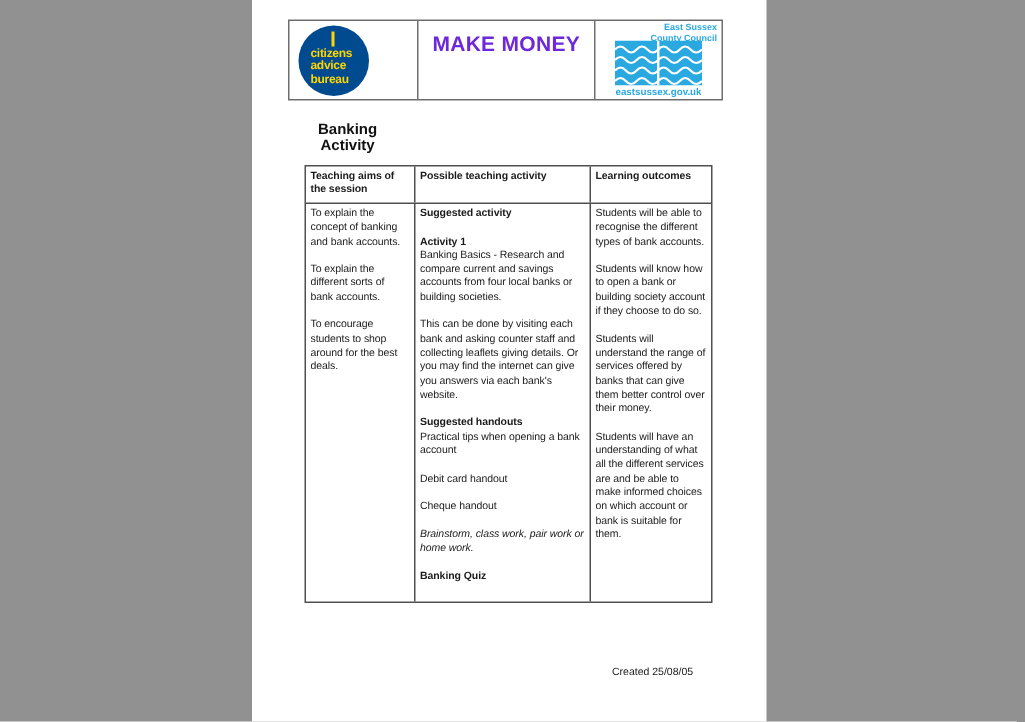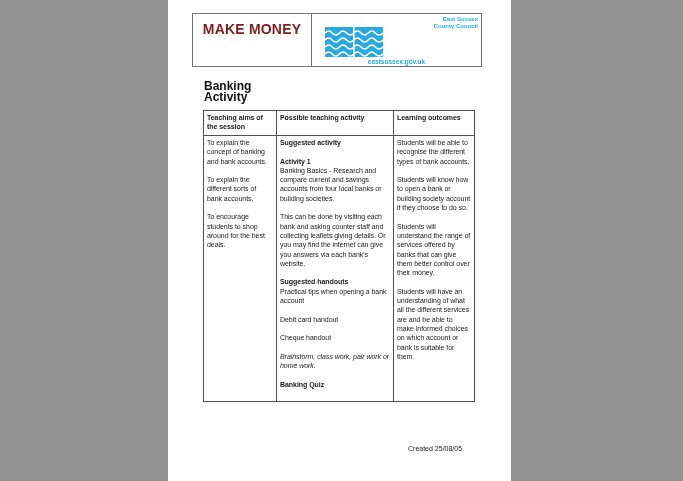--- a/index.html
+++ b/index.html
@@ -25,36 +25,36 @@
   .cab-circle {
     position:absolute; top:3px; left:6px; width:47px; height:47px;
     border-radius:50%; background:#004b8f;
   }
   .cab-mark { position:absolute; top:4px; left:22px; width:2px; height:10px; background:#ffd500; }
   .cab-text {
     position:absolute; top:15px; left:8px;
     color:#ffd500; font-size:8px; font-weight:bold; line-height:8.4px; letter-spacing:-0.2px;
   }
 
-  .mm-line { font-size:14px; font-weight:bold; line-height:18px; letter-spacing:0.2px; color:#7f1d1d; }
+  .mm-line { font-size:14px; font-weight:bold; line-height:18px; letter-spacing:0.2px; color:#6d28d9; }
 
   .council-name {
     position:absolute; top:2px; right:3px; text-align:right;
     color:#2aa9e0; font-size:6px; font-weight:bold; line-height:6.8px;
   }
   .waves-box { position:absolute; top:13px; left:13px; width:58px; height:30px; }
   .council-url {
     position:absolute; bottom:1px; left:0; right:0; text-align:center;
     color:#2aa9e0; font-size:6.5px; font-weight:bold;
   }
 
   
   .doc-title {
-    position:absolute; left:36px; top:81px;
-    font-size:12px; font-weight:bold; line-height:11px; color:#111;
+    position:absolute; left:44px; top:81px;
+    font-size:10px; font-weight:bold; line-height:11px; color:#111;text-align:center;
   }
 
   
   .main-table {
     position:absolute; left:35px; top:110px; width:272px; height:292px;
     border:1px solid #4f4f4f; background:#fff;
     font-size:7px; line-height:9.3px; letter-spacing:-0.05px;
   }
   .t-row { display:flex; }
   .t-row.head { height:25px; border-bottom:1px solid #4f4f4f; font-weight:bold; }
@@ -75,20 +75,30 @@
     position:absolute; left:240px; top:445px;
     font-size:7px; color:#1a1a1a;
   }
 </style>
 </head>
 <body>
 
 <div class="page">
 
   <div class="header-table">
+    <div class="h-cell cab">
+      <div class="cab-circle">
+        <div class="cab-mark"></div>
+        <div class="cab-text">
+          <div>citizens</div>
+          <div>advice</div>
+          <div>bureau</div>
+        </div>
+      </div>
+    </div>
     <div class="h-cell mm">
       <div class="mm-line">MAKE MONEY</div>
     </div>
     <div class="h-cell esc">
       <div class="council-name">
         <div>East Sussex</div>
         <div>County Council</div>
       </div>
       <svg class="waves-box" viewBox="0 0 58 30" xmlns="http://www.w3.org/2000/svg" preserveAspectRatio="none">
         <rect x="0" y="0" width="58" height="30" fill="#2aa9e0"></rect>

